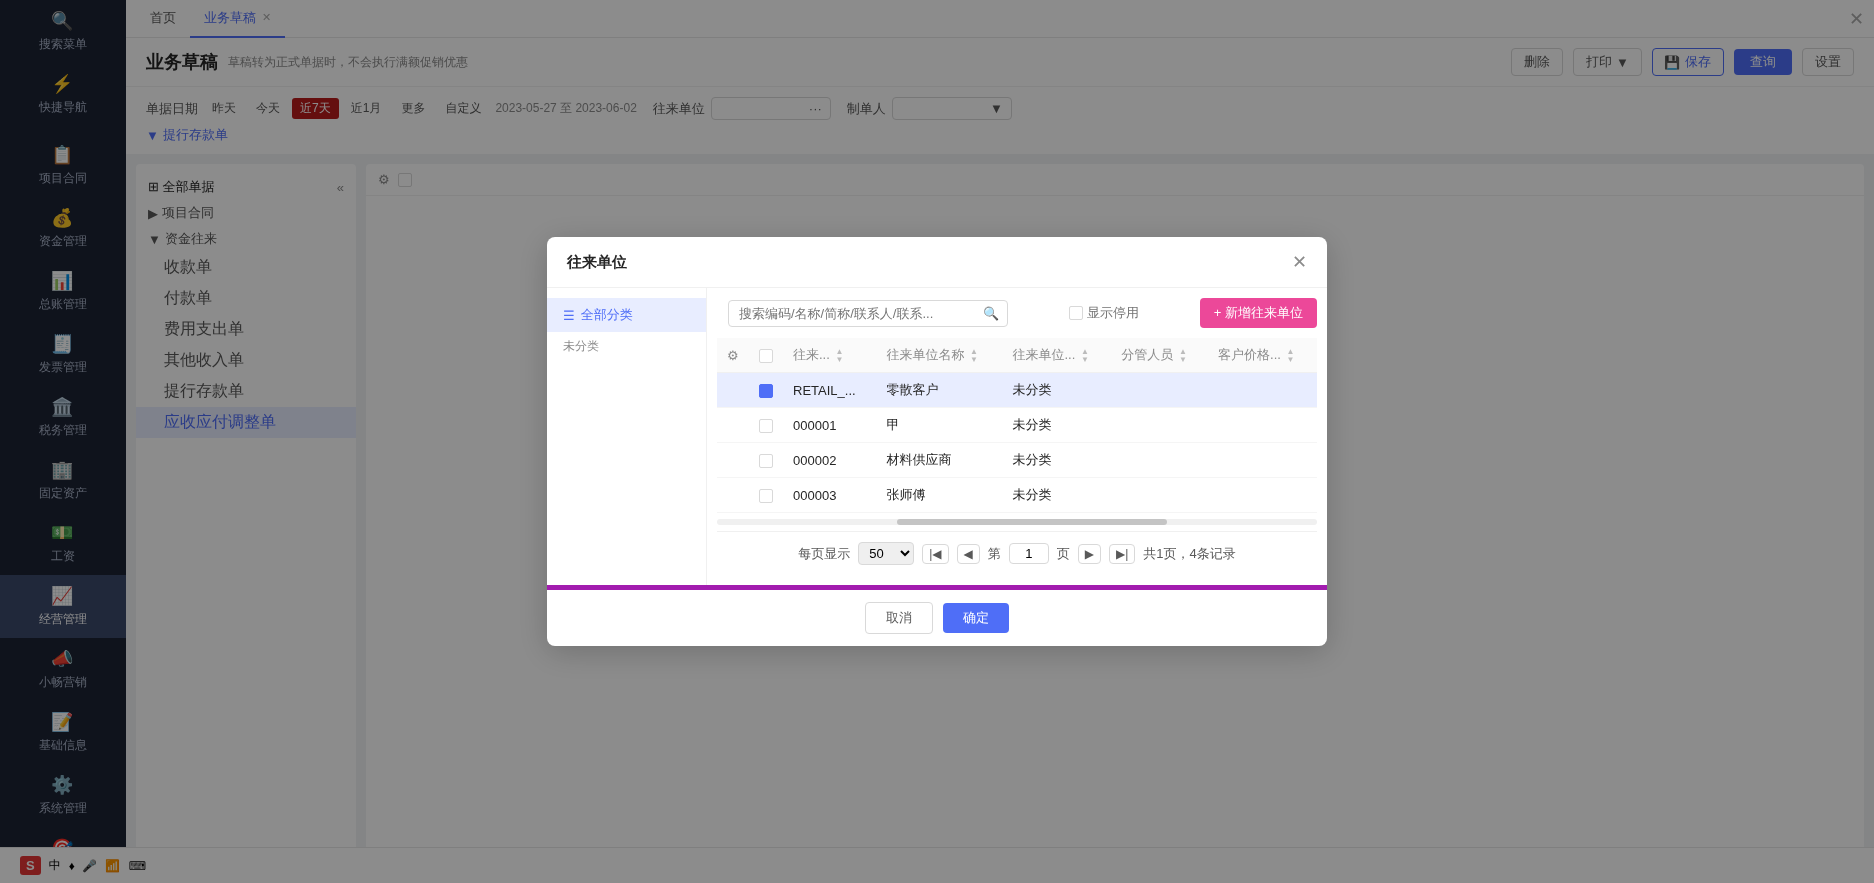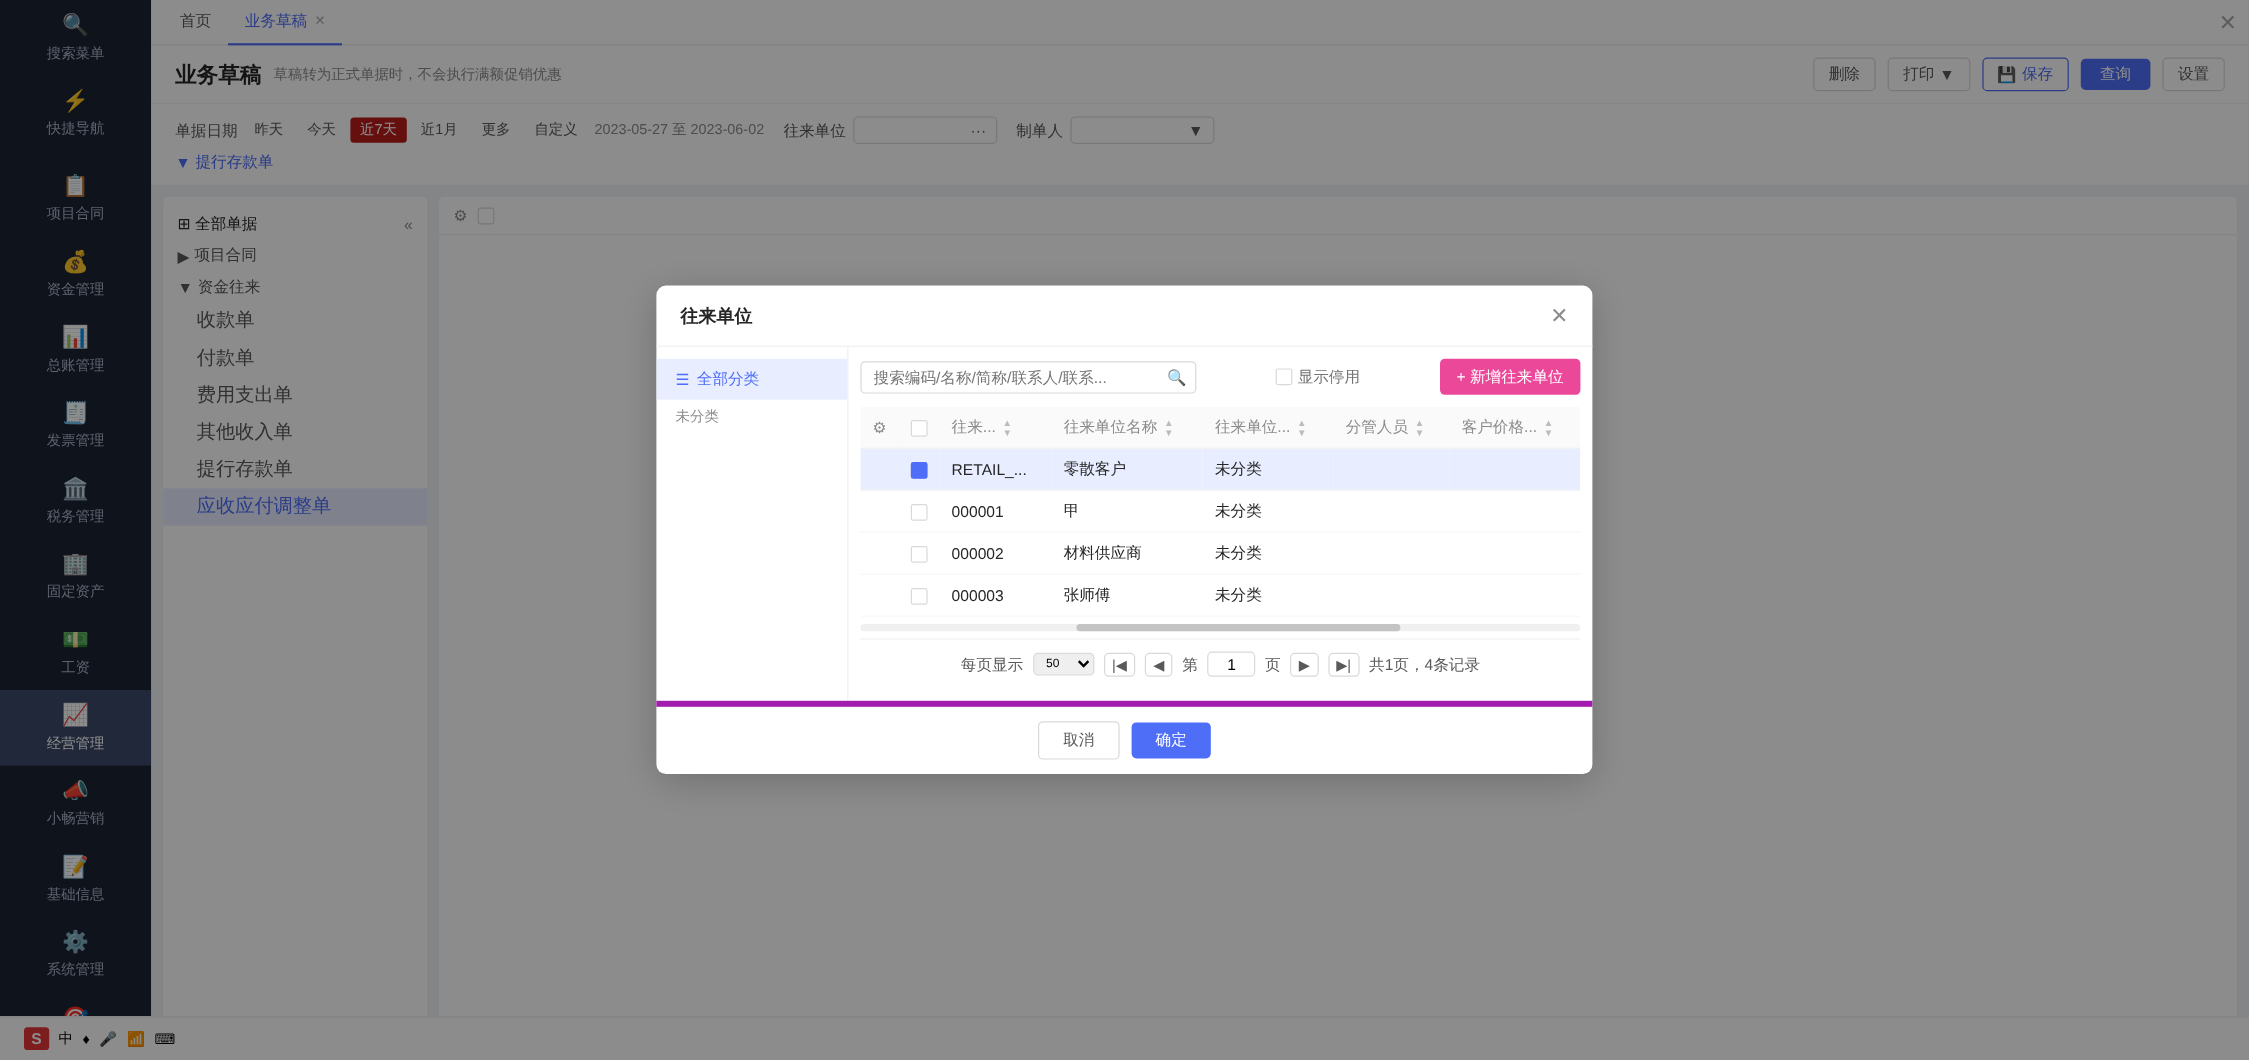--- a/index.html
+++ b/index.html
@@ -186,34 +186,34 @@
       margin-bottom: 10px;
     }
     .dialog-search {
       border: 1px solid #d9d9d9;
       border-radius: 4px;
       padding: 5px 30px 5px 10px;
       font-size: 13px;
       width: 280px;
       position: relative;
     }
-    .search-wrap { position: relative; display: inline-flex; align-items: center; }
+    .search-wrap { position: relative; display: inline-flex; align-items: center; margin-left: 11px; }
     .search-wrap input { padding-right: 28px; }
     .search-icon-inner { position: absolute; right: 8px; color: #aaa; }
     .show-disabled { display: flex; align-items: center; gap: 4px; font-size: 13px; color: #737373; }
     .btn-add { background: #ec4899; color: #fff; border: none; padding: 6px 14px; border-radius: 4px; cursor: pointer; font-size: 13px; white-space: nowrap; }
 
     
     .data-table { width: 100%; border-collapse: collapse; font-size: 13px; }
     .data-table th { background: #fafafa; padding: 8px 10px; text-align: left; color: #8c8c8c; font-weight: 400; border-bottom: 1px solid #f0f0f0; white-space: nowrap; }
     .data-table td { padding: 8px 10px; border-bottom: 1px solid #f5f5f5; color: #262626; }
     .data-table tr.selected td { background: #e8edff; }
     .table-scroll { flex: 1; overflow: auto; }
     .table-footer { display: flex; align-items: center; justify-content: center; padding: 10px; gap: 8px; font-size: 13px; color: #595959; border-top: 1px solid #f0f0f0; }
-    .page-size-select { border: 1px solid #d9d9d9; border-radius: 4px; padding: 2px 6px; font-size: 10px; }
+    .page-size-select { border: 1px solid #d9d9d9; border-radius: 4px; padding: 2px 6px; font-size: 13px; }
     .page-input { border: 1px solid #d9d9d9; border-radius: 4px; padding: 2px 6px; width: 40px; text-align: center; font-size: 13px; }
     .page-btn { background: none; border: 1px solid #d9d9d9; border-radius: 4px; padding: 2px 6px; cursor: pointer; color: #595959; font-size: 12px; }
     .page-btn:disabled { color: #d9d9d9; cursor: default; }
 
     .dialog-footer {
       padding: 12px 20px;
       display: flex;
       align-items: center;
       justify-content: center;
       gap: 10px;

